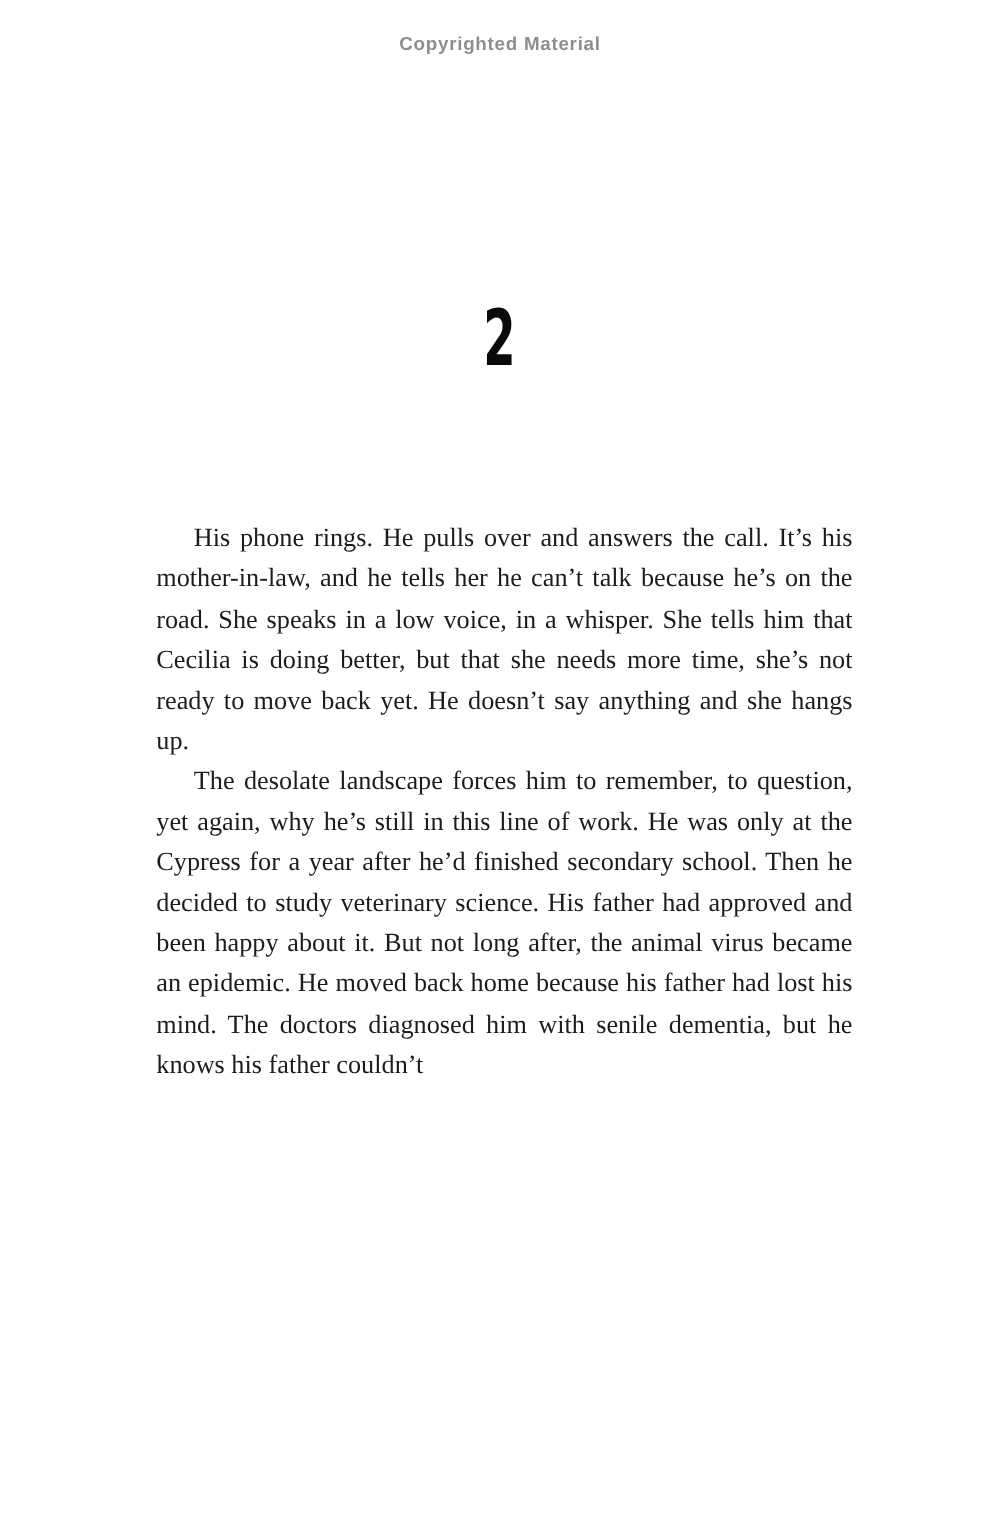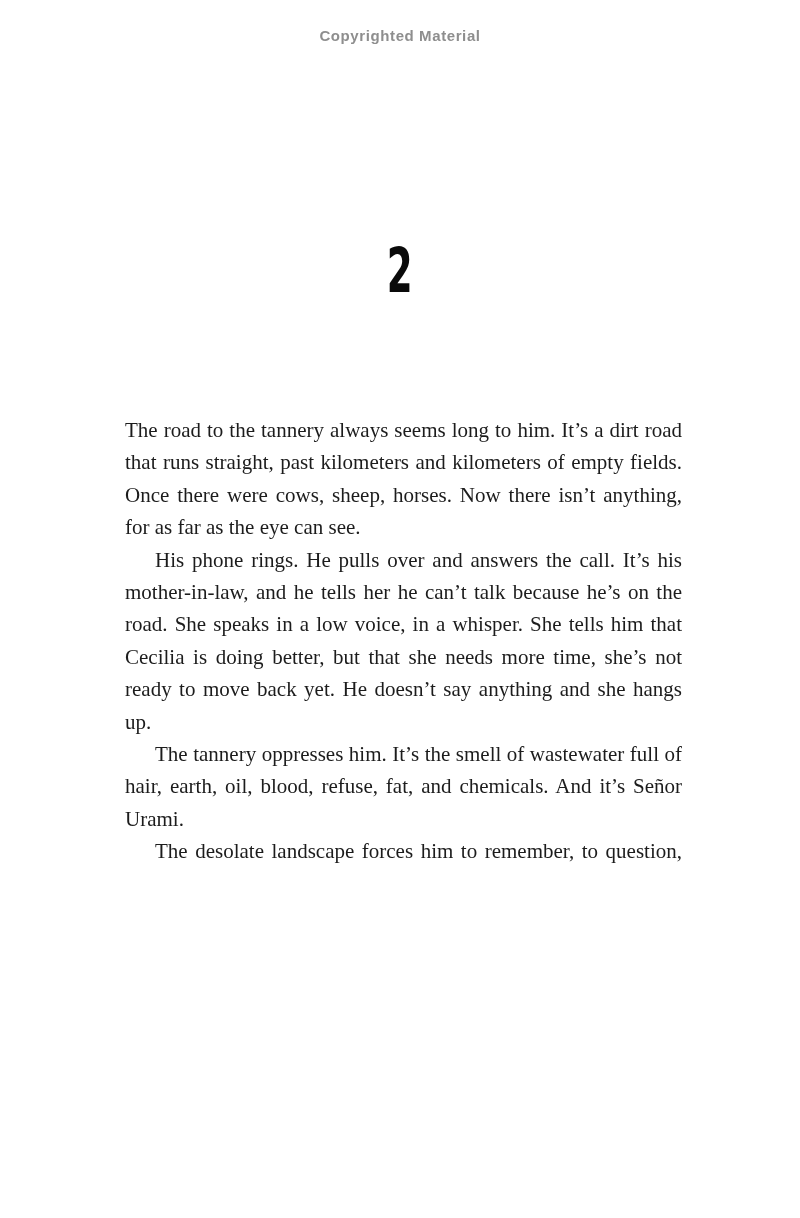--- a/index.html
+++ b/index.html
@@ -86,23 +86,21 @@
 
 <div class="book-page">
 
   <div class="notice top">Copyrighted Material</div>
 
   <div class="chapter">
     <span class="chapter-glyph">2</span>
   </div>
 
   <div class="body-text" id="body-text">
-      <p class="para">The road to the tannery always seems long to him. It’s a dirt road that runs straight, past kilometers and kilometers of empty fields. Once there were cows, sheep, horses. Now there isn’t anything, for as far as the eye can see.</p>
       <p class="para indent">His phone rings. He pulls over and answers the call. It’s his mother-in-law, and he tells her he can’t talk because he’s on the road. She speaks in a low voice, in a whisper. She tells him that Cecilia is doing better, but that she needs more time, she’s not ready to move back yet. He doesn’t say anything and she hangs up.</p>
-      <p class="para indent">The tannery oppresses him. It’s the smell of wastewater full of hair, earth, oil, blood, refuse, fat, and chemicals. And it’s Señor Urami.</p>
       <p class="para indent">The desolate landscape forces him to remember, to question, yet again, why he’s still in this line of work. He was only at the Cypress for a year after he’d finished secondary school. Then he decided to study veterinary science. His father had approved and been happy about it. But not long after, the animal virus became an epidemic. He moved back home because his father had lost his mind. The doctors diagnosed him with senile dementia, but he knows his father couldn’t</p>
     </div>
 
   <div class="pagenum">9</div>
 
   <div class="notice bottom">Copyrighted Material</div>
 
 </div>
 
 </body></html>

